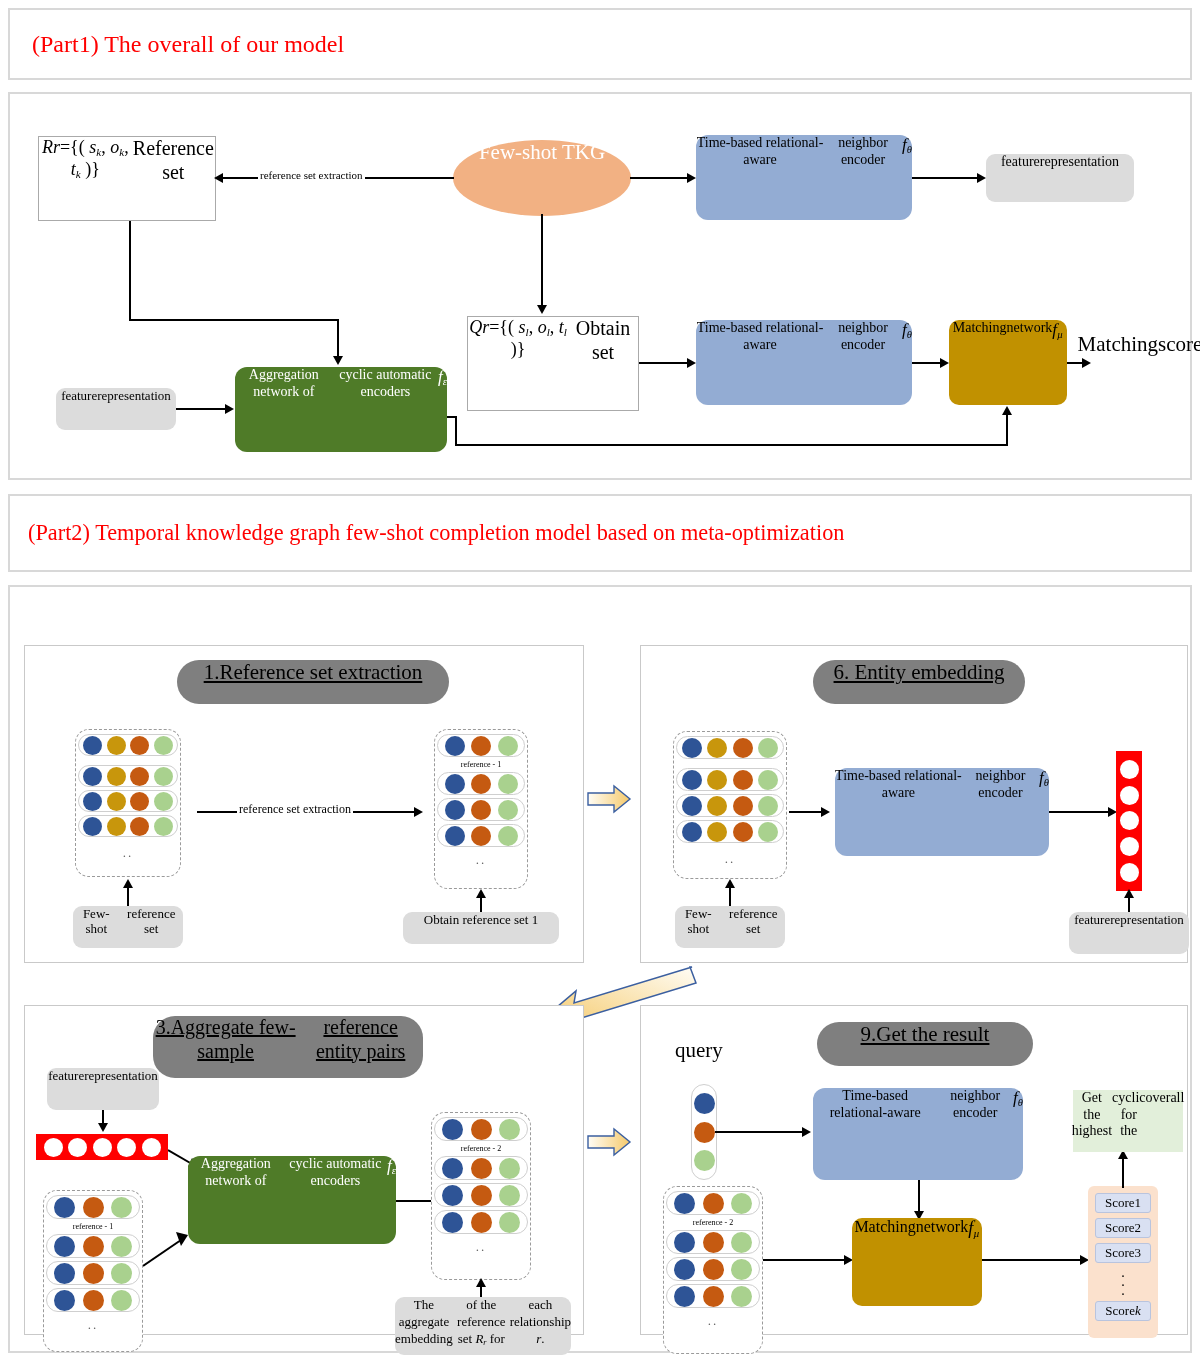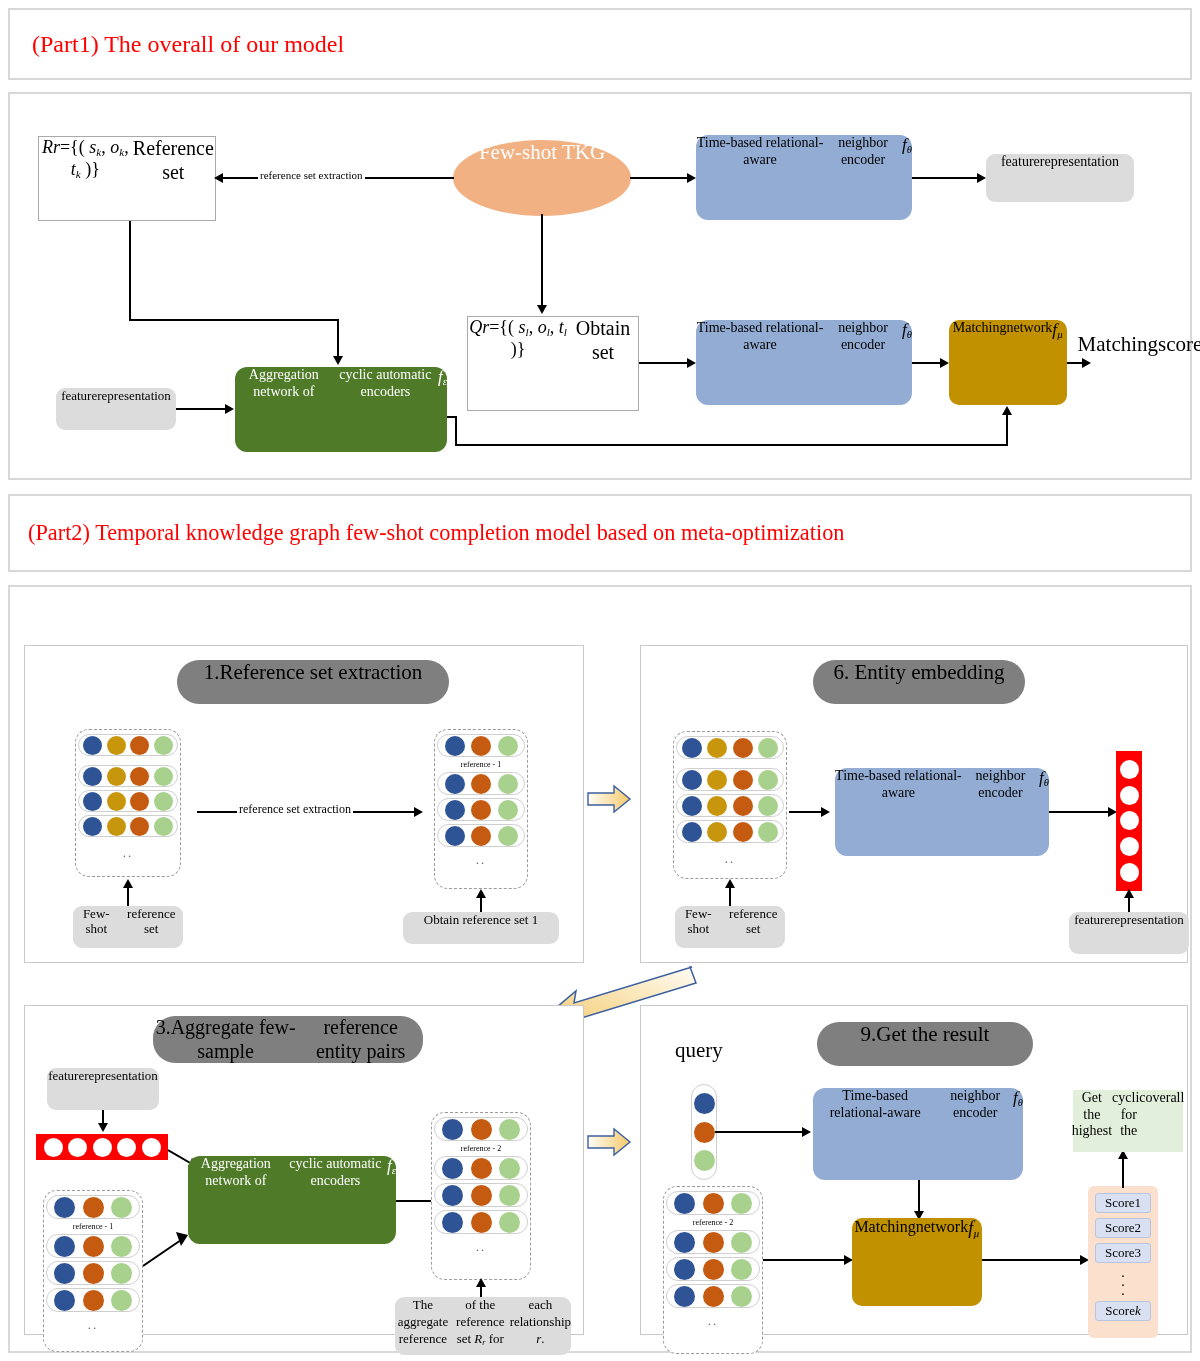--- a/index.html
+++ b/index.html
@@ -34,21 +34,21 @@
   .node {
     display: flex; flex-direction: row;
     align-items: flex-start; justify-content: center;
     text-align: center; line-height: 1.18;
   }
   .node .ln { display: block; }
   .blue-node  { background: #93acd3; border-radius: 12px; color: #000; }
   .green-node { background: #4f7b28; border-radius: 12px; color: #fff; }
   .gold-node  { background: #c19100; border-radius: 10px; color: #000; }
   .gray-pill  { background: #dcdcdc; border-radius: 9px; color:#000; }
-  .gray-cap   { background: #7f7f7f; border-radius: 22px; color: #000; }
+  .gray-cap   { background: #7f7f7f; border-radius: 22px; color: #000; text-decoration: underline; }
   .white-box  { background: #fff; border: 1px solid #aaa; color:#000; }
   .ellipse    { background: #f2b183; border-radius: 50%; color: #fff; }
   .green-note { background: #e2efda; color:#000; border:0; }
   .plain-text { color:#000; }
 
   .fsub { font-style: italic; font-family: "Liberation Serif", serif; }
   .sub  { font-size: .62em; vertical-align: -0.25em; font-style: italic; }
 
   
   .ln-h { background: #000; height: 2px; }
@@ -380,21 +380,21 @@
             <linearGradient id="g2" x1="1" y1="0" x2="0" y2="1">
           <stop offset="0%" stop-color="#fffdf6"></stop>
               <stop offset="100%" stop-color="#f5c96a"></stop>
         </linearGradient>
           </defs>
         <path d="M148 10 L154 26 L36 62 L40 74 L8 56 L34 34 L32 46 L150 10 Z" transform="translate(0,0)" fill="url(#g2)" stroke="#3b5fa0" stroke-width="1.5"></path>
       </svg>
     </div>
 
     <div class="abs subpanel" style="left:14px; top:418px; width:560px; height:330px;">
-      <div class="abs node gray-cap" style="left:128px; top:10px; width:270px; height:47px; font-size:20px;">
+      <div class="abs node gray-cap" style="left:128px; top:10px; width:270px; height:62px; font-size:20px;">
         <span class="ln">3.Aggregate few-sample</span>
         <span class="ln">reference entity pairs</span>
       </div>
 
       <div class="abs node gray-pill" style="left:22px; top:62px; width:112px; height:42px; font-size:13px;">
         <span class="ln">feature</span>
         <span class="ln">representation</span>
       </div>
       <div class="abs ln-v" style="left:77px; top:104px; height:14px;"></div>
       <div class="abs arrow-d" style="left:73px; top:117px;"></div>
@@ -475,21 +475,21 @@
           <span class="dot c-blue" style="width:21px;height:21px;"></span>
           <span class="dot c-orange" style="width:21px;height:21px;"></span>
           <span class="dot c-green" style="width:21px;height:21px;"></span>
         </div>
         <div class="dots-mark" style="margin-top:6px;">..</div>
       </div>
 
       <div class="abs ln-v" style="left:455px; top:277px; height:14px;"></div>
       <div class="abs arrow-u" style="left:451px; top:272px;"></div>
       <div class="abs node gray-pill" style="left:370px; top:291px; width:176px; height:58px; font-size:13px; line-height:1.3;">
-        <span class="ln">The aggregate reference</span>
+        <span class="ln">The aggregate embedding</span>
         <span class="ln">of the reference set <i>R<span class="sub">r</span></i> for</span>
         <span class="ln">each relationship <i>r</i>.</span>
       </div>
     </div>
 
     <div class="abs flow-arrow" style="left:576px; top:539px;">
       <svg width="46" height="32" viewBox="0 0 46 32">
         <defs>
             <linearGradient id="g3" x1="0" y1="0" x2="1" y2="0">
           <stop offset="0%" stop-color="#fffdf6"></stop>

